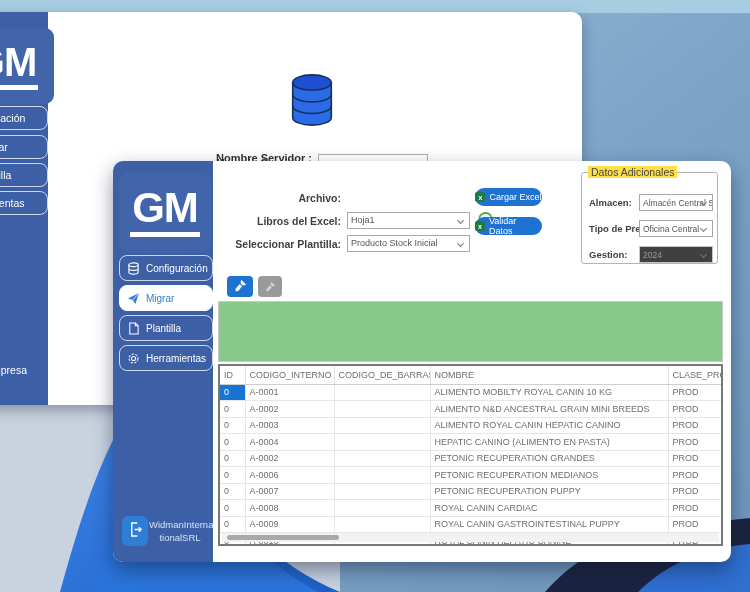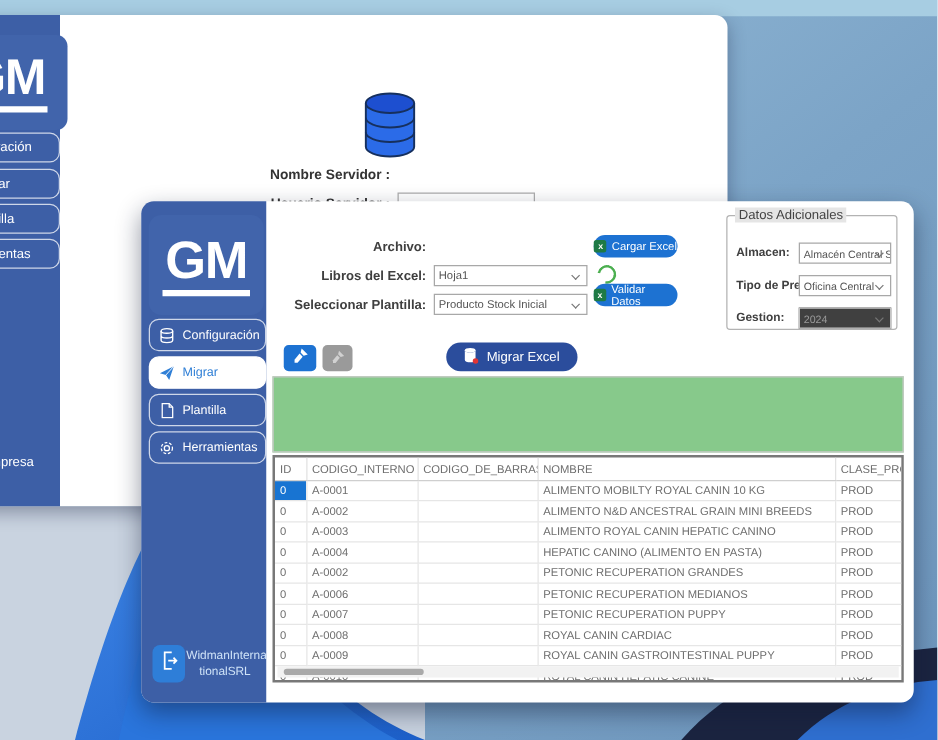--- a/index.html
+++ b/index.html
@@ -46,21 +46,21 @@
   .chev{position:absolute;right:6px;top:5px;width:5px;height:5px;border-right:1.4px solid #777;
     border-bottom:1.4px solid #777;transform:rotate(45deg);}
   .btn-blue{position:absolute;left:362px;width:67px;height:18px;border-radius:9px;background:var(--accent_blue);
     color:#fff;font-size:9px;display:flex;align-items:center;justify-content:center;gap:4px;cursor:pointer;}
   .xl{width:10px;height:10px;background:var(--excel_green);border-radius:2px;color:#fff;font-size:7px;
     font-weight:bold;display:inline-flex;align-items:center;justify-content:center;}
   .refresh{position:absolute;left:365px;top:51px;width:15px;height:15px;border:2.5px solid var(--refresh_green);
     border-radius:50%;border-left-color:transparent;transform:rotate(-35deg);cursor:pointer;}
 
   .fieldset{position:absolute;left:468px;top:11px;width:137px;height:92px;border:1px solid #b3b3b3;border-radius:3px;}
-  .legend{position:absolute;top:-7px;left:6px;background:#e5e5e5;padding:0 3px;font-size:10.5px;color:#444;}
+  .legend{position:absolute;top:-7px;left:6px;background:#fde047;padding:0 3px;font-size:10.5px;color:#444;}
   .fs-label{position:absolute;left:7px;font-size:9.5px;font-weight:bold;color:#3f3f3f;}
   .fs-select{position:absolute;left:57px;width:74px;height:17px;border:1px solid #a8a8a8;background:#fff;
     font-size:8.5px;color:#555;padding:2.5px 12px 2px 3px;white-space:nowrap;overflow:hidden;cursor:pointer;}
   .fs-select.disabled{background:#404040;color:#999;border-color:#c5c5c5;cursor:default;}
   .fs-select .chev{top:5px;}
 
   .sq-btn{position:absolute;top:115px;width:26px;height:21px;border-radius:4px;display:flex;
     align-items:center;justify-content:center;cursor:pointer;}
   .pill-navy{position:absolute;left:244px;top:113px;width:105px;height:23px;border-radius:12px;
     background:var(--navy_button);color:#fff;font-size:10.5px;display:flex;align-items:center;
@@ -126,21 +126,21 @@
     </div>
 
     <svg class="bw-db-icon" viewBox="0 0 60 60">
       <g stroke="#16305e" stroke-width="1.6">
         <path d="M10 12 v36 a20 8 0 0 0 40 0 V12" fill="#2b6be8"></path>
         <path d="M10 24 a20 8 0 0 0 40 0 M10 36 a20 8 0 0 0 40 0" fill="none"></path>
         <ellipse cx="30" cy="12" rx="20" ry="8" fill="#1d4fd0"></ellipse>
       </g>
     </svg>
 
-    <div class="bw-label" style="top:122px">Nombre Servidor :</div>
+    <div class="bw-label" style="top:140px">Nombre Servidor :</div>
     <div class="bw-label" style="top:145px">Usuario Servidor :</div>
     <div class="bw-field" style="top:142px"></div>
   </div>
 
   <div class="front-window">
     <div class="fw-sidebar">
       <div class="fw-logo">
         <span class="gm-text">GM</span>
       </div>
 
@@ -208,21 +208,21 @@
       <span>Hoja1</span>
       <span class="chev"></span>
     </div>
     <div class="refresh"></div>
 
     <div class="f-label" style="top:77px">Seleccionar Plantilla:</div>
     <div class="f-field f-select" style="top:74px">
       <span>Producto Stock Inicial</span>
       <span class="chev"></span>
     </div>
-    <div class="btn-blue" style="top:66px">
+    <div class="btn-blue" style="top:56px">
       <span class="xl">x</span>
       <span>Validar Datos</span>
     </div>
 
     <div class="fieldset">
       <div class="legend">Datos Adicionales</div>
       <div class="fs-label" style="top:24px">Almacen:</div>
       <div class="fs-select" style="top:21px">
         <span>Almacén Central S</span>
         <span class="chev"></span>
@@ -245,31 +245,20 @@
             <path d="M9 1l6 6-4 1-3-3z"></path>
             <path d="M7 6l3 3-5 6H2v-3z"></path>
           </svg></span>
     </div>
     <div class="sq-btn" style="left:145px;width:24px;background:#9a9a9a;">
       <span style="opacity:.55">
         <svg width="11" height="11" viewBox="0 0 16 16" fill="#fff">
             <path d="M9 1l6 6-4 1-3-3z"></path>
             <path d="M7 6l3 3-5 6H2v-3z"></path>
           </svg></span>
-    </div>
-    <div class="pill-navy">
-      <span>
-        <svg width="12" height="15" viewBox="0 0 14 16">
-            <g fill="#fff">
-              <ellipse cx="6" cy="3" rx="5" ry="2.2"></ellipse>
-              <path d="M1 3v9c0 1.2 2.2 2.2 5 2.2s5-1 5-2.2V3c0 1.2-2.2 2.2-5 2.2S1 4.2 1 3z"></path>
-            </g>
-            <circle cx="11" cy="13" r="2.6" fill="#e03535"></circle>
-          </svg></span>
-      <span>Migrar Excel</span>
     </div>
 
     <div class="green-panel"></div>
 
     <div class="table-wrap">
       <table>
         <colgroup>
             <col style="width: 25px;">
             <col style="width: 89px;">
             <col style="width: 96px;">

